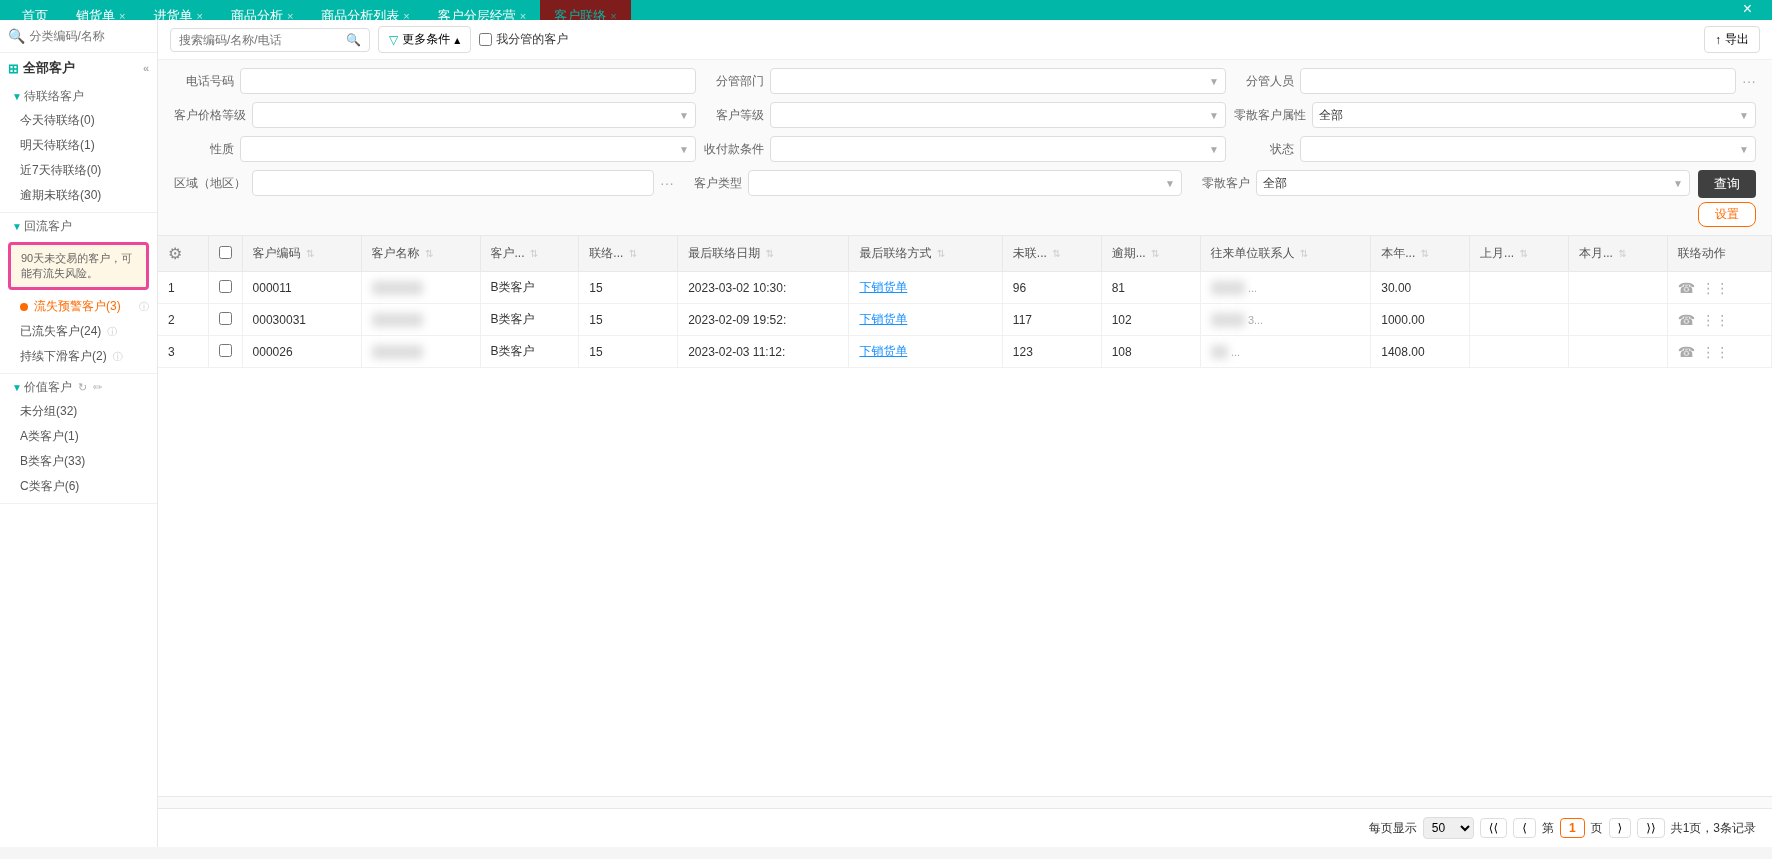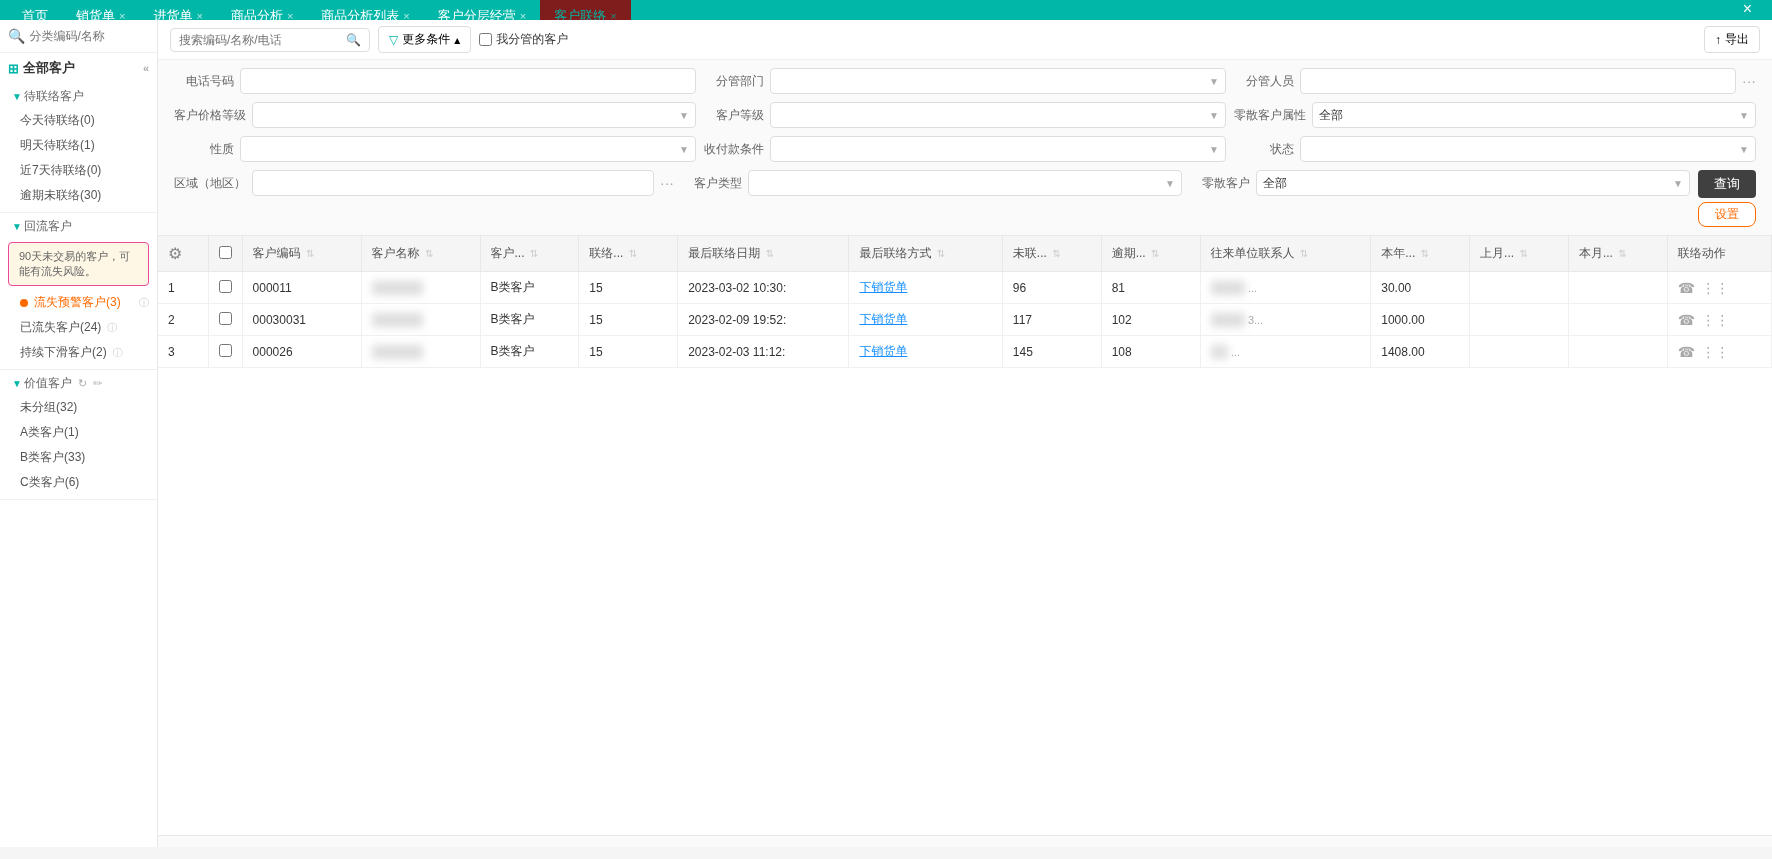--- a/index.html
+++ b/index.html
@@ -110,21 +110,21 @@
       font-weight: 500;
     }
 
     .sidebar-group-block {
       border-bottom: 1px solid #f0f0f0;
       padding-bottom: 4px;
     }
 
     .tooltip-box {
       background: #fff7e6;
-      border: 1px solid #ec4899;
+      border: 3px solid #ec4899;
       border-radius: 4px;
       padding: 6px 10px;
       margin: 4px 8px;
       font-size: 11px;
       color: #666;
       position: relative;
     }
 
     
     .content-area {
@@ -658,34 +658,49 @@
 
           <tr>
             <td>3</td>
             <td class="checkbox-cell"><input type="checkbox" style=""></td>
             <td>000026</td>
             <td><span class="blurred">██████</span></td>
             <td>B类客户</td>
             <td>15</td>
             <td>2023-02-03 11:12:</td>
             <td><span class="link-text">下销货单</span></td>
-            <td>145</td>
+            <td>123</td>
             <td>108</td>
             <td><span class="blurred">██</span> <span style="color:#aaa;font-size:11px;">...</span></td>
             <td>1408.00</td>
             <td></td>
             <td></td>
             <td>
               <div class="action-icons">
                 <span class="action-icon">☎</span>
                 <span class="action-icon">⋮⋮</span>
               </div>
             </td>
           </tr>
         </tbody>
       </table>
     </div>
 
     <div class="scroll-bar-area"></div>
 
+    <div class="pagination">
+      <span>每页显示</span>
+      <select class="per-page-select">
+        <option>50</option>
+        <option>100</option>
+      </select>
+      <button class="page-btn">⟨⟨</button>
+      <button class="page-btn">⟨</button>
+      <span>第</span>
+      <span class="page-num">1</span>
+      <span>页</span>
+      <button class="page-btn">⟩</button>
+      <button class="page-btn">⟩⟩</button>
+      <span>共1页，3条记录</span>
+    </div>
 
   </div>
 </div>
 
 </body></html>

